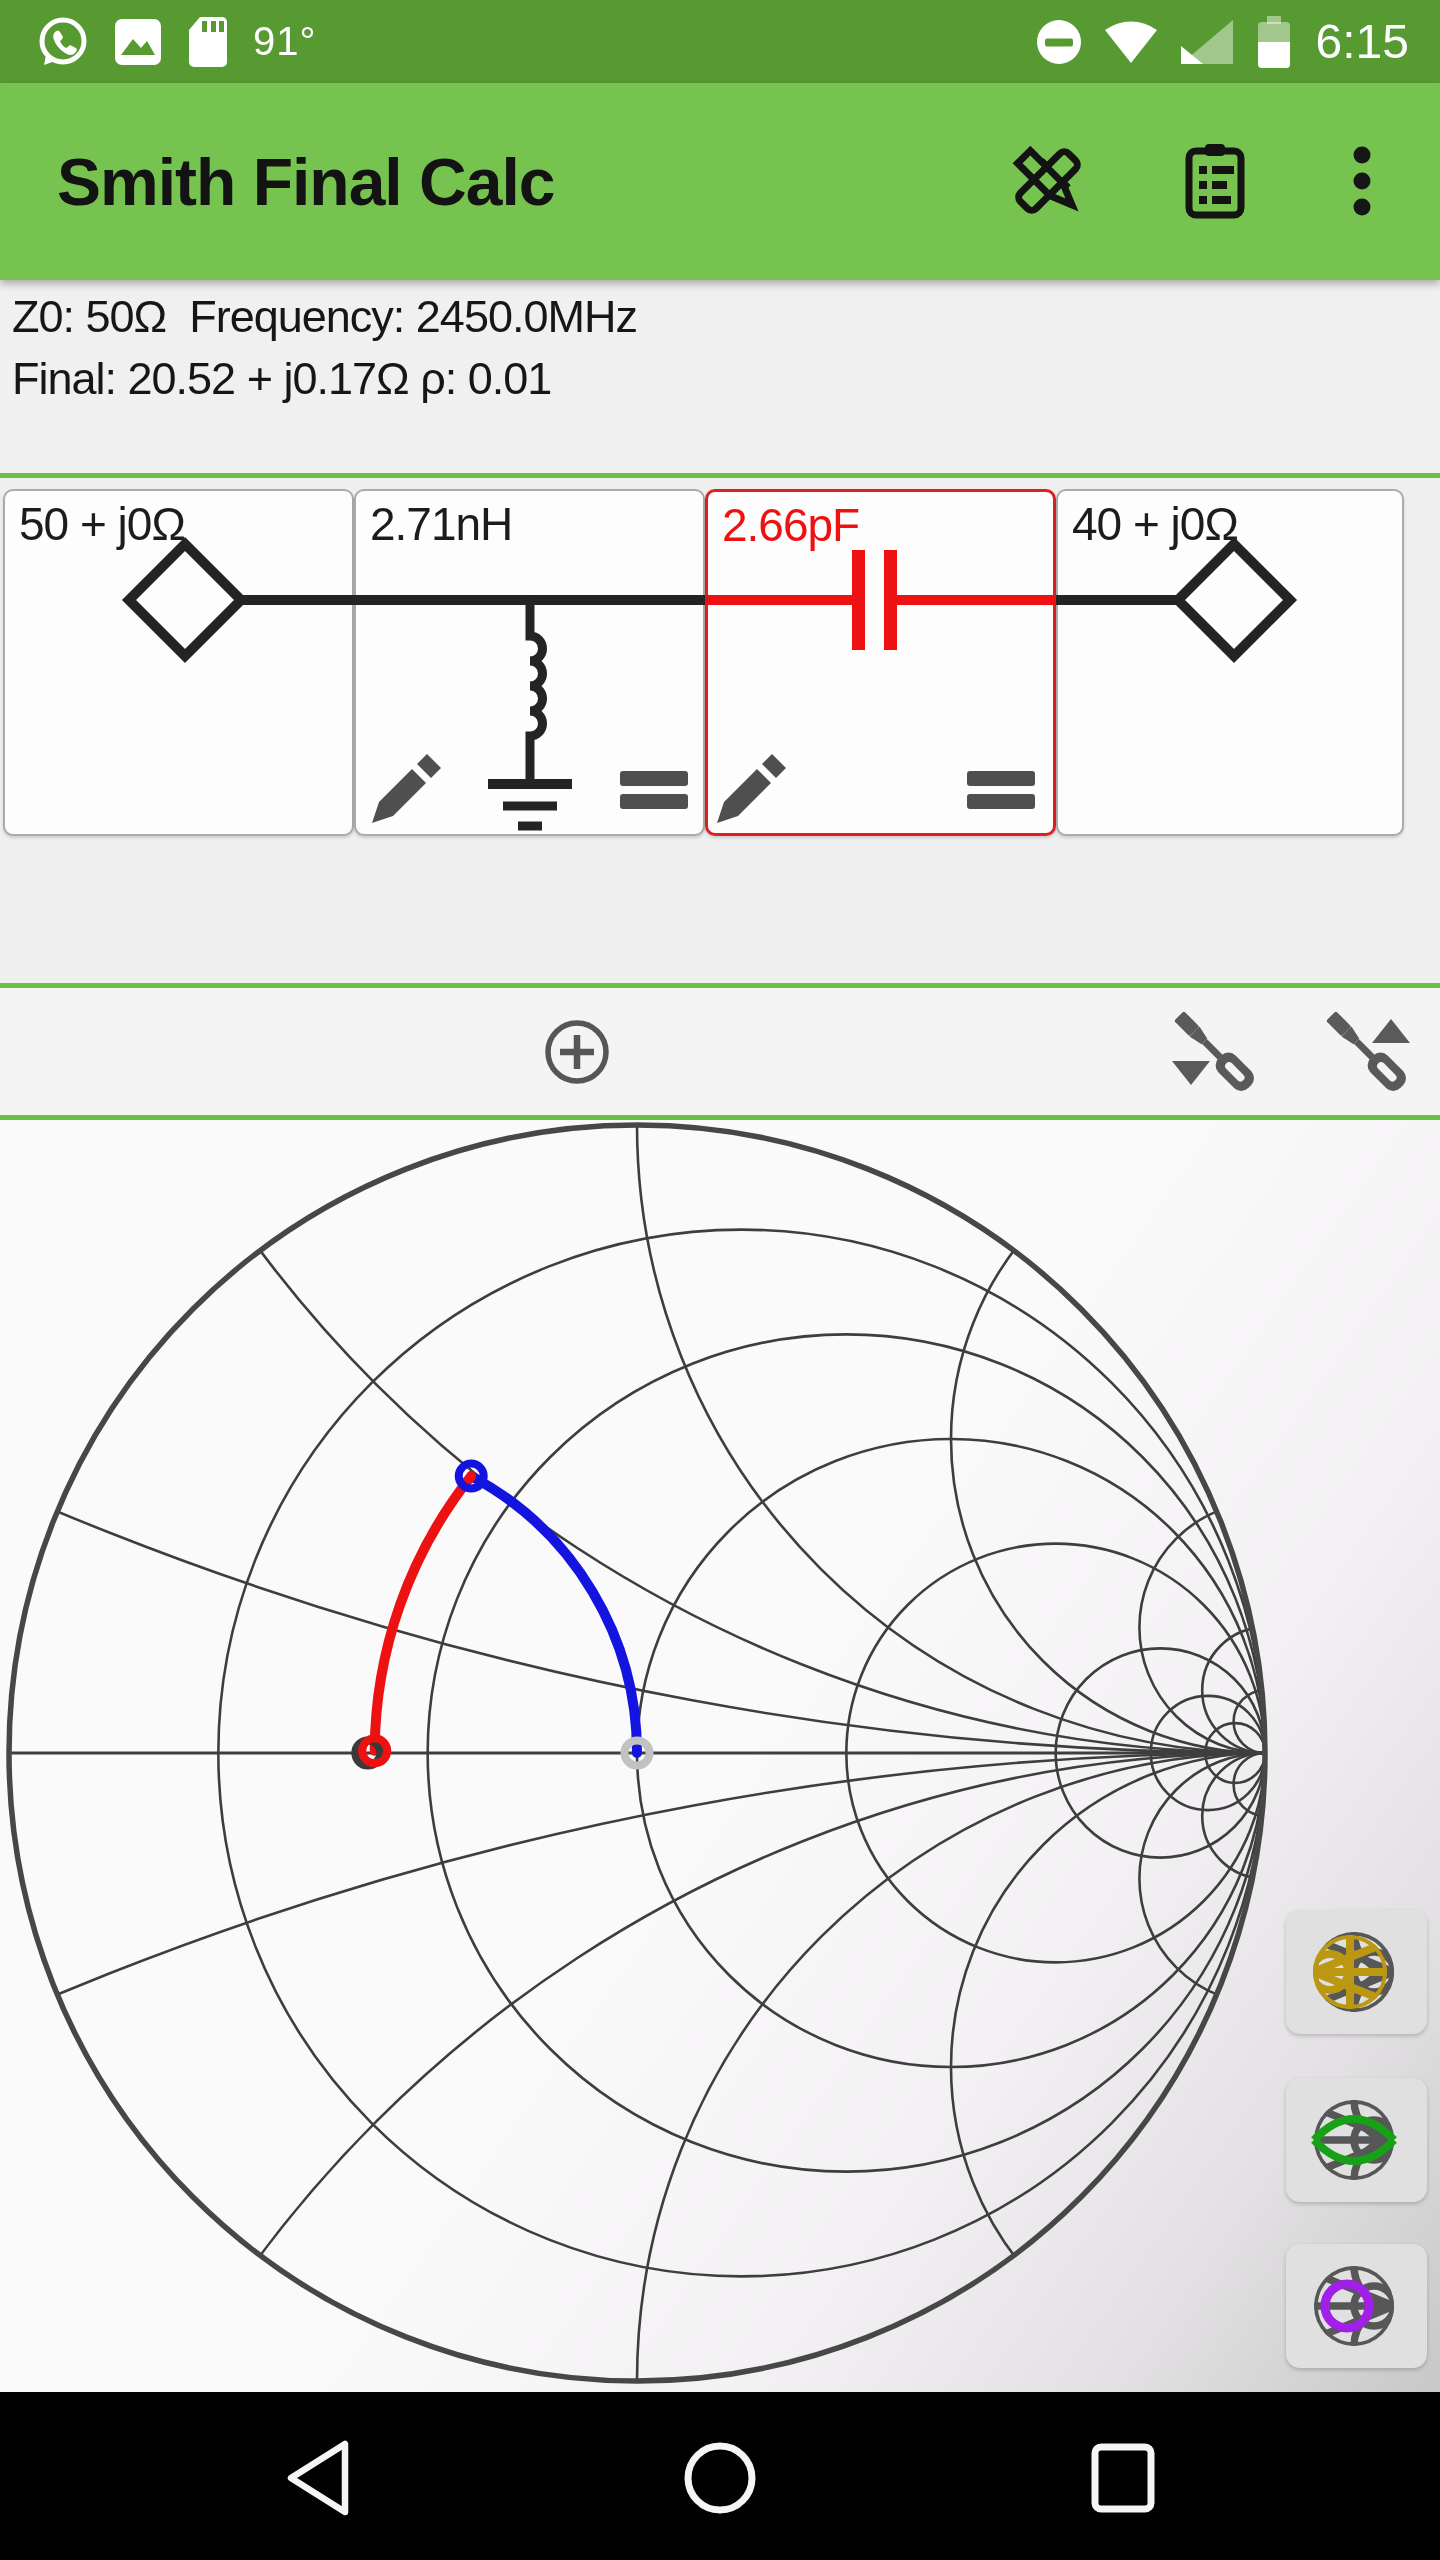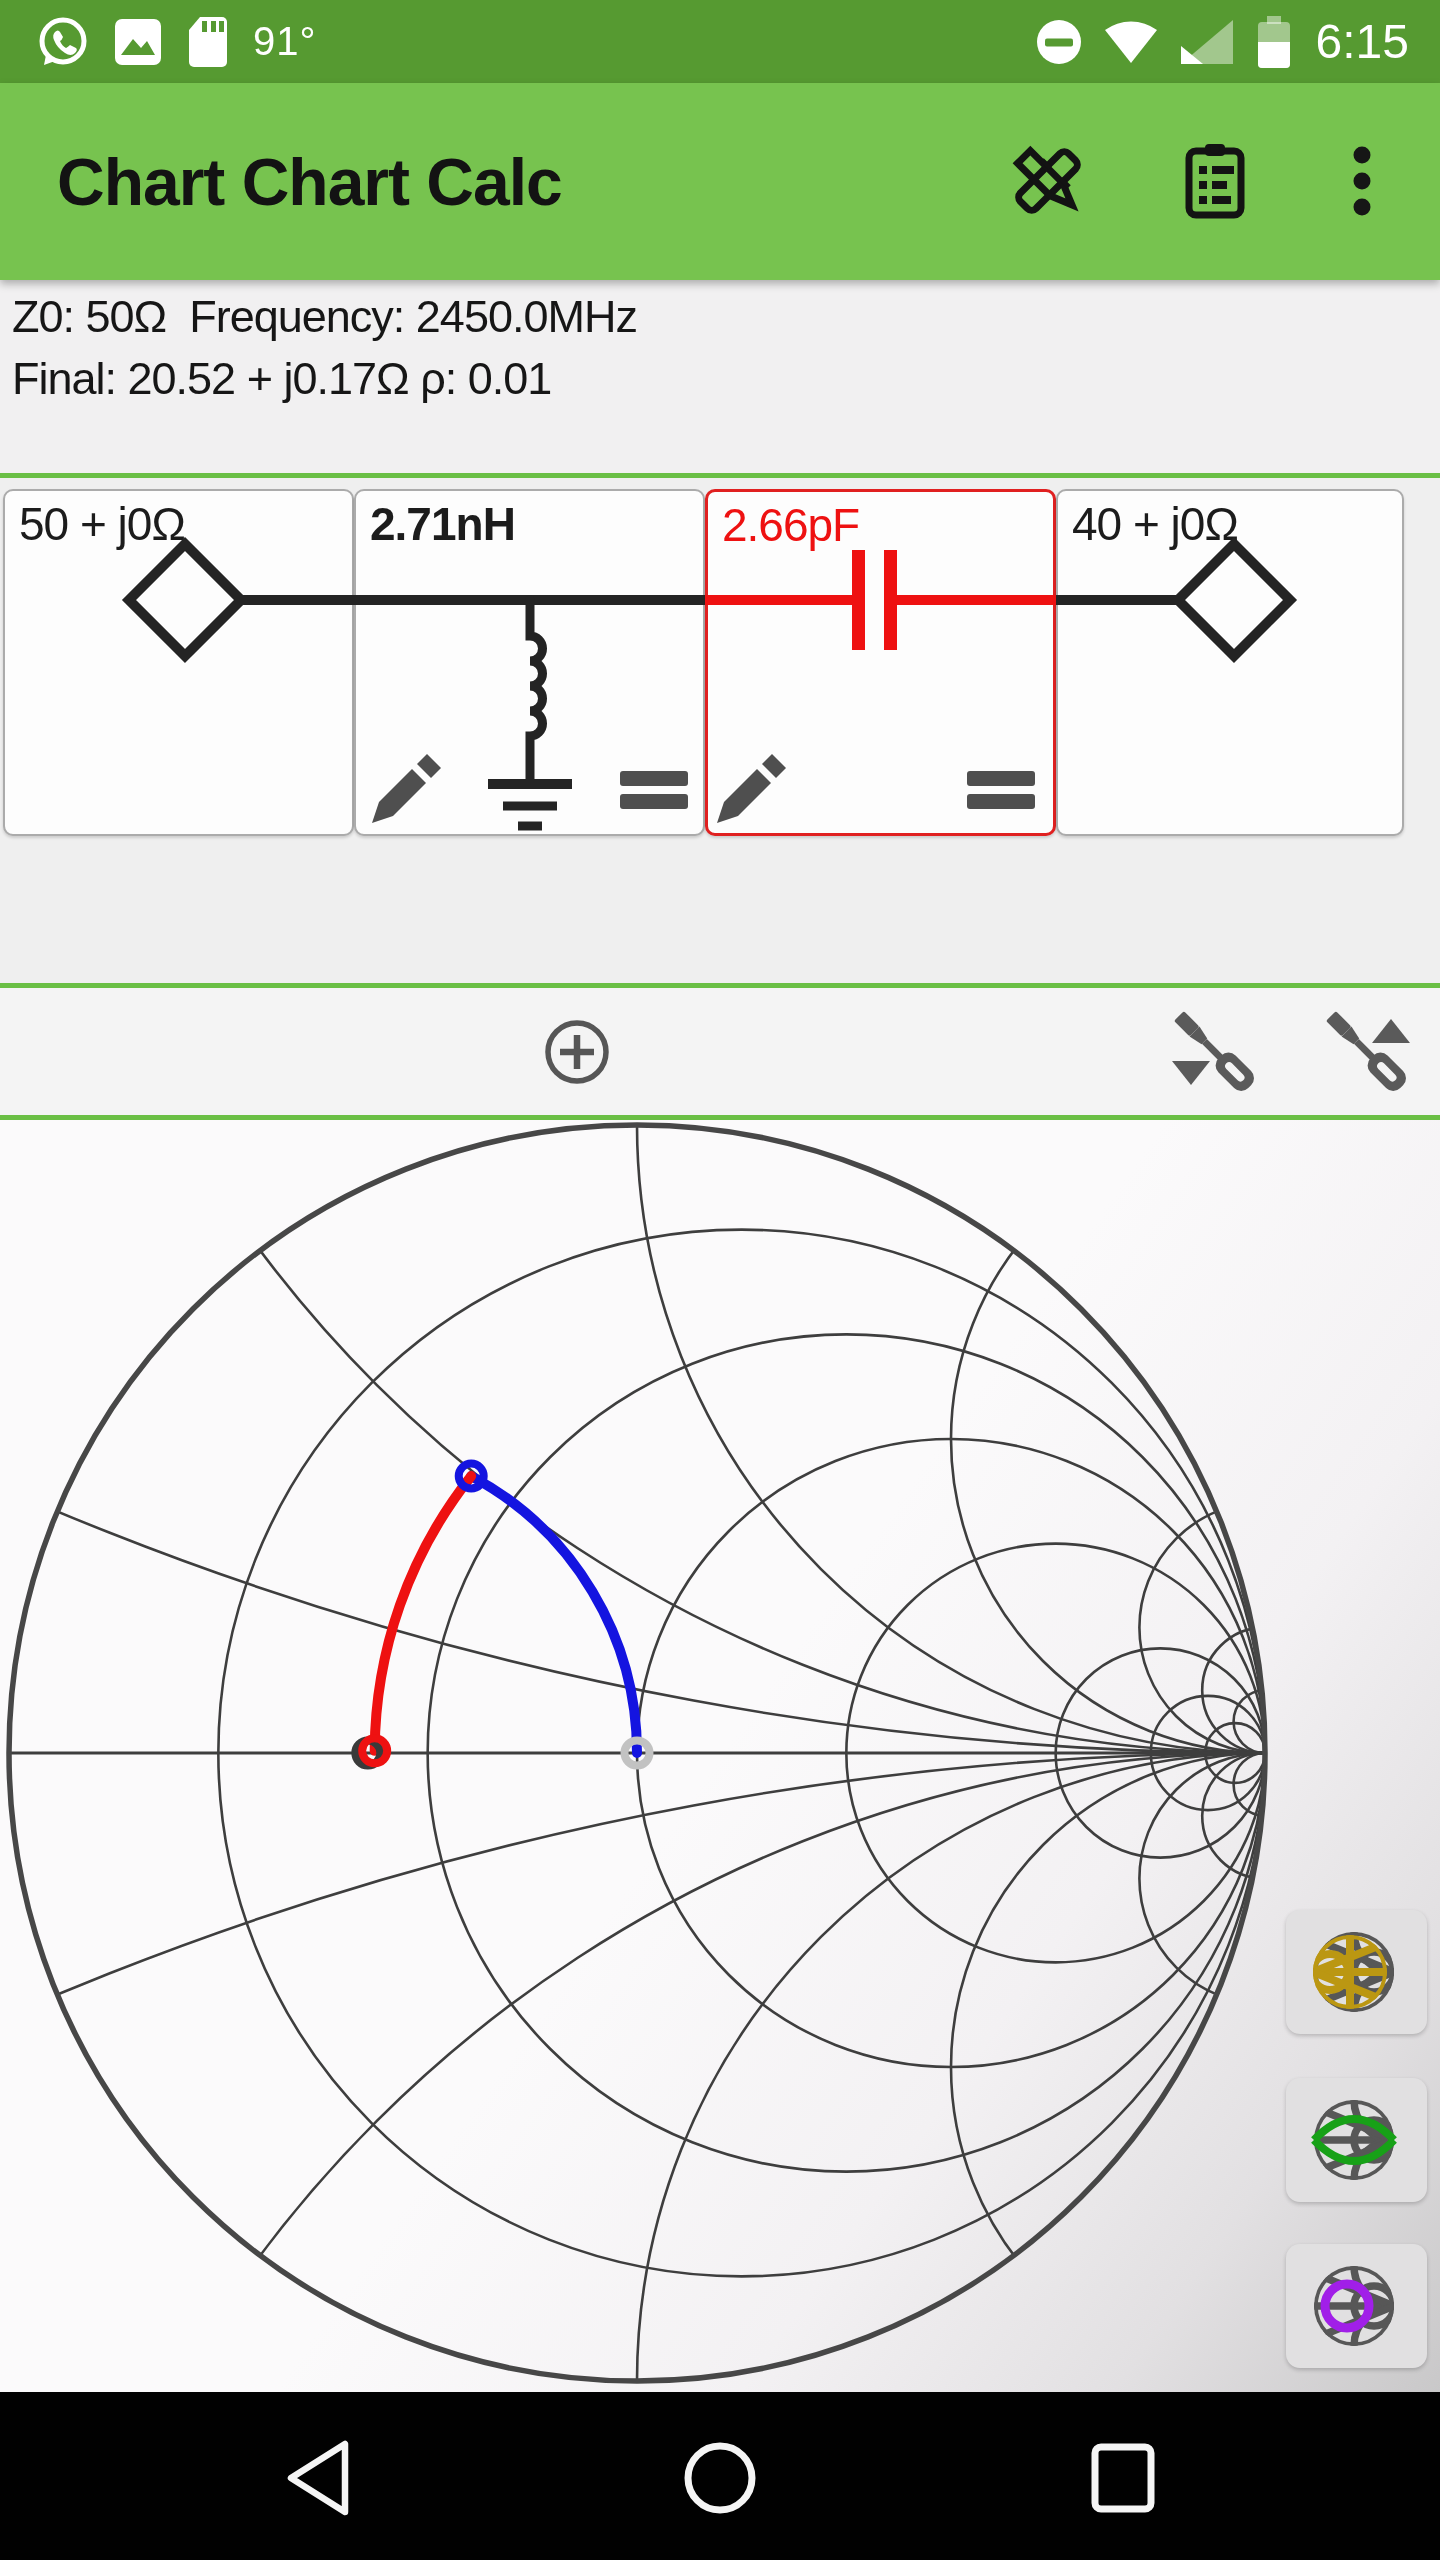--- a/index.html
+++ b/index.html
@@ -22,21 +22,21 @@
   
   .info-panel{height:193px;background:#f1f0f1;padding:6px 0 0 12px;box-sizing:border-box;}
   .info-line{font-size:45px;line-height:62px;color:#161616;white-space:pre-wrap;letter-spacing:-1px;}
   .green-divider{height:5px;background:#6abf45;}
 
   
   .circuit-section{position:relative;height:505px;background:#efefef;}
   .card{position:absolute;top:11px;height:347px;background:#fdfdfd;border:2px solid #ababab;border-radius:10px;box-sizing:border-box;box-shadow:0 2px 3px rgba(0,0,0,.15);}
   .card-label{font-size:46px;color:#1c1c1c;padding:6px 0 0 14px;letter-spacing:-1px;}
   .card-1{left:3px;width:351px;}
-  .card-2{left:354px;width:351px;font-weight:bold;}
+  .card-2{left:354px;width:351px;}
   .card-3{left:705px;width:351px;border:3px solid #e02020;}
   .card-3 .card-label{color:#ee1111;}
   .card-4{left:1056px;width:348px;}
   .circuit-overlay{position:absolute;left:0;top:0;pointer-events:none;}
 
   
   .toolbar{position:relative;height:137px;background:#f4f4f4;border-top:5px solid #6abf45;border-bottom:5px solid #6abf45;box-sizing:border-box;}
   .tb-btn{position:absolute;top:9px;width:110px;height:110px;}
   .tb-add{left:522px;}
   .tb-down{left:1160px;}
@@ -91,21 +91,21 @@
       <svg width="36" height="56" viewBox="0 0 36 56">
         <rect x="11" y="2" width="14" height="8" fill="rgba(255,255,255,0.45)"></rect>
         <rect x="2" y="8" width="32" height="46" rx="4" fill="rgba(255,255,255,0.45)"></rect>
         <path d="M2 28 h32 v22 a4 4 0 0 1 -4 4 h-24 a4 4 0 0 1 -4 -4 Z" fill="#fff"></path>
       </svg>
       <span class="status-time">6:15</span>
     </div>
   </div>
 
   <div class="app-bar">
-    <div class="app-title">Chart Chart Calc</div>
+    <div class="app-title">Smith Final Calc</div>
     <svg class="app-action act-1" viewBox="0 0 84 84">
       <g fill="none" stroke="#131313" stroke-width="7">
         <rect x="31" y="8" width="22" height="68" rx="6" transform="rotate(45 42 42)"></rect>
         <path d="M33 8 h18 v46 l-9 22 l-9 -22 z" transform="rotate(-45 42 42)"></path>
       </g>
       <line x1="36" y1="21" x2="44" y2="29" stroke="#131313" stroke-width="5"></line>
       <line x1="55" y1="40" x2="63" y2="48" stroke="#131313" stroke-width="5"></line>
     </svg>
     <svg class="app-action act-2" viewBox="0 0 84 84">
       <rect x="16" y="12" width="52" height="64" rx="7" fill="none" stroke="#131313" stroke-width="7"></rect>

